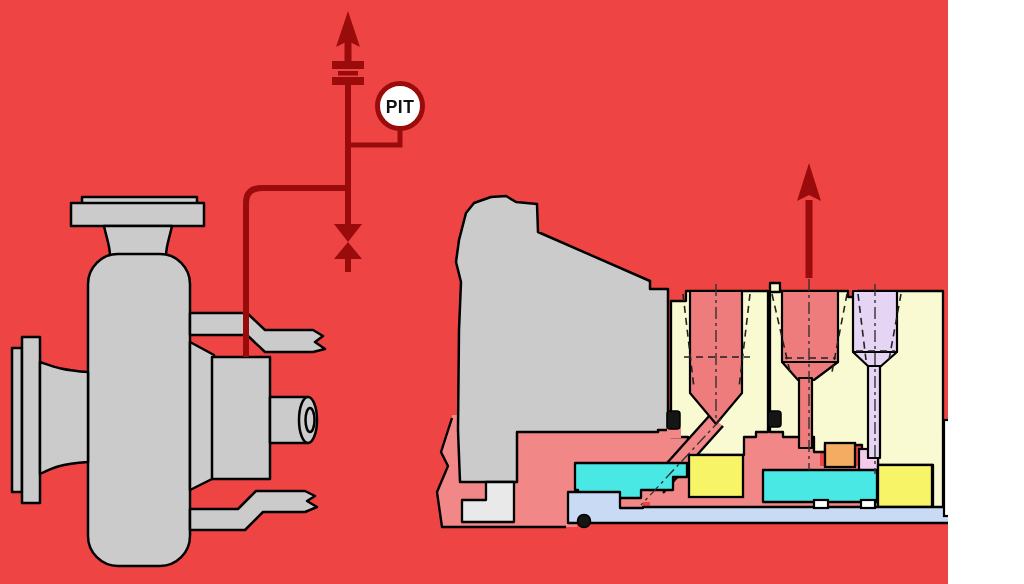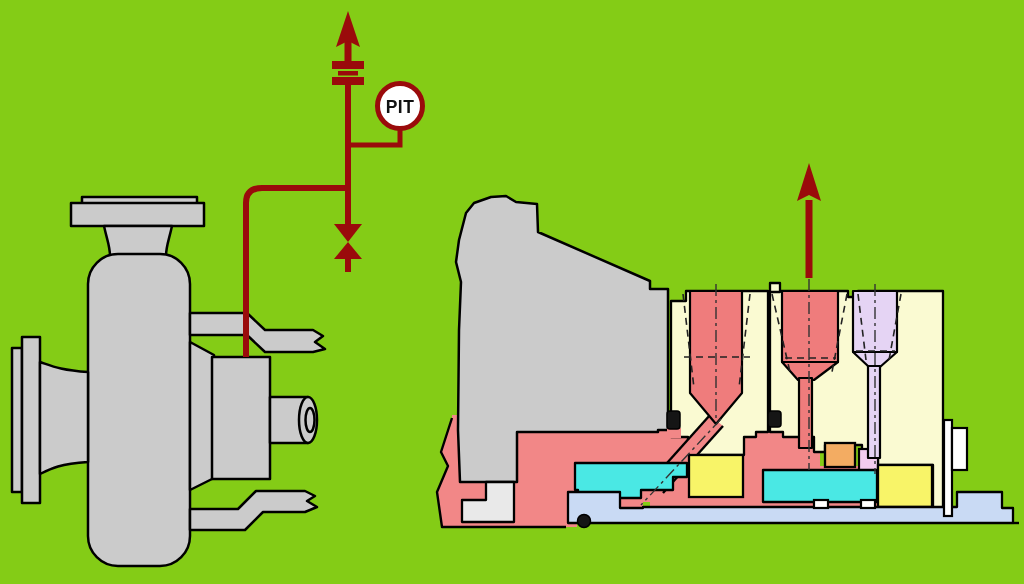--- a/index.html
+++ b/index.html
@@ -1,16 +1,16 @@
 <!DOCTYPE html>
 <html><head>
 <meta charset="utf-8">
 <style>
   html,body{margin:0;padding:0;background:#fff;}
-  .stage{position:relative;width:1024px;height:584px;background:#84cc16;overflow:hidden;
+  .stage{position:relative;width:948px;height:584px;background:#ef4444;overflow:hidden;
          font-family:"Liberation Sans", sans-serif;}
   svg{display:block;}
   
   .gray   {fill:#cbcbcb;stroke:#000;stroke-width:2.5;stroke-linejoin:round;}
   .lgray  {fill:#e9e9e9;stroke:#000;stroke-width:2.3;stroke-linejoin:round;}
   .cream  {fill:#fafad2;stroke:#000;stroke-width:2.3;stroke-linejoin:round;}
   .salmon {fill:#f28787;stroke:none;}
   .salmon2{fill:#ef7c7c;stroke:#000;stroke-width:2.2;stroke-linejoin:round;}
   .salmonN{fill:#f28787;stroke:none;}
   .lav    {fill:#e5d4f4;stroke:#000;stroke-width:2.2;stroke-linejoin:round;}

